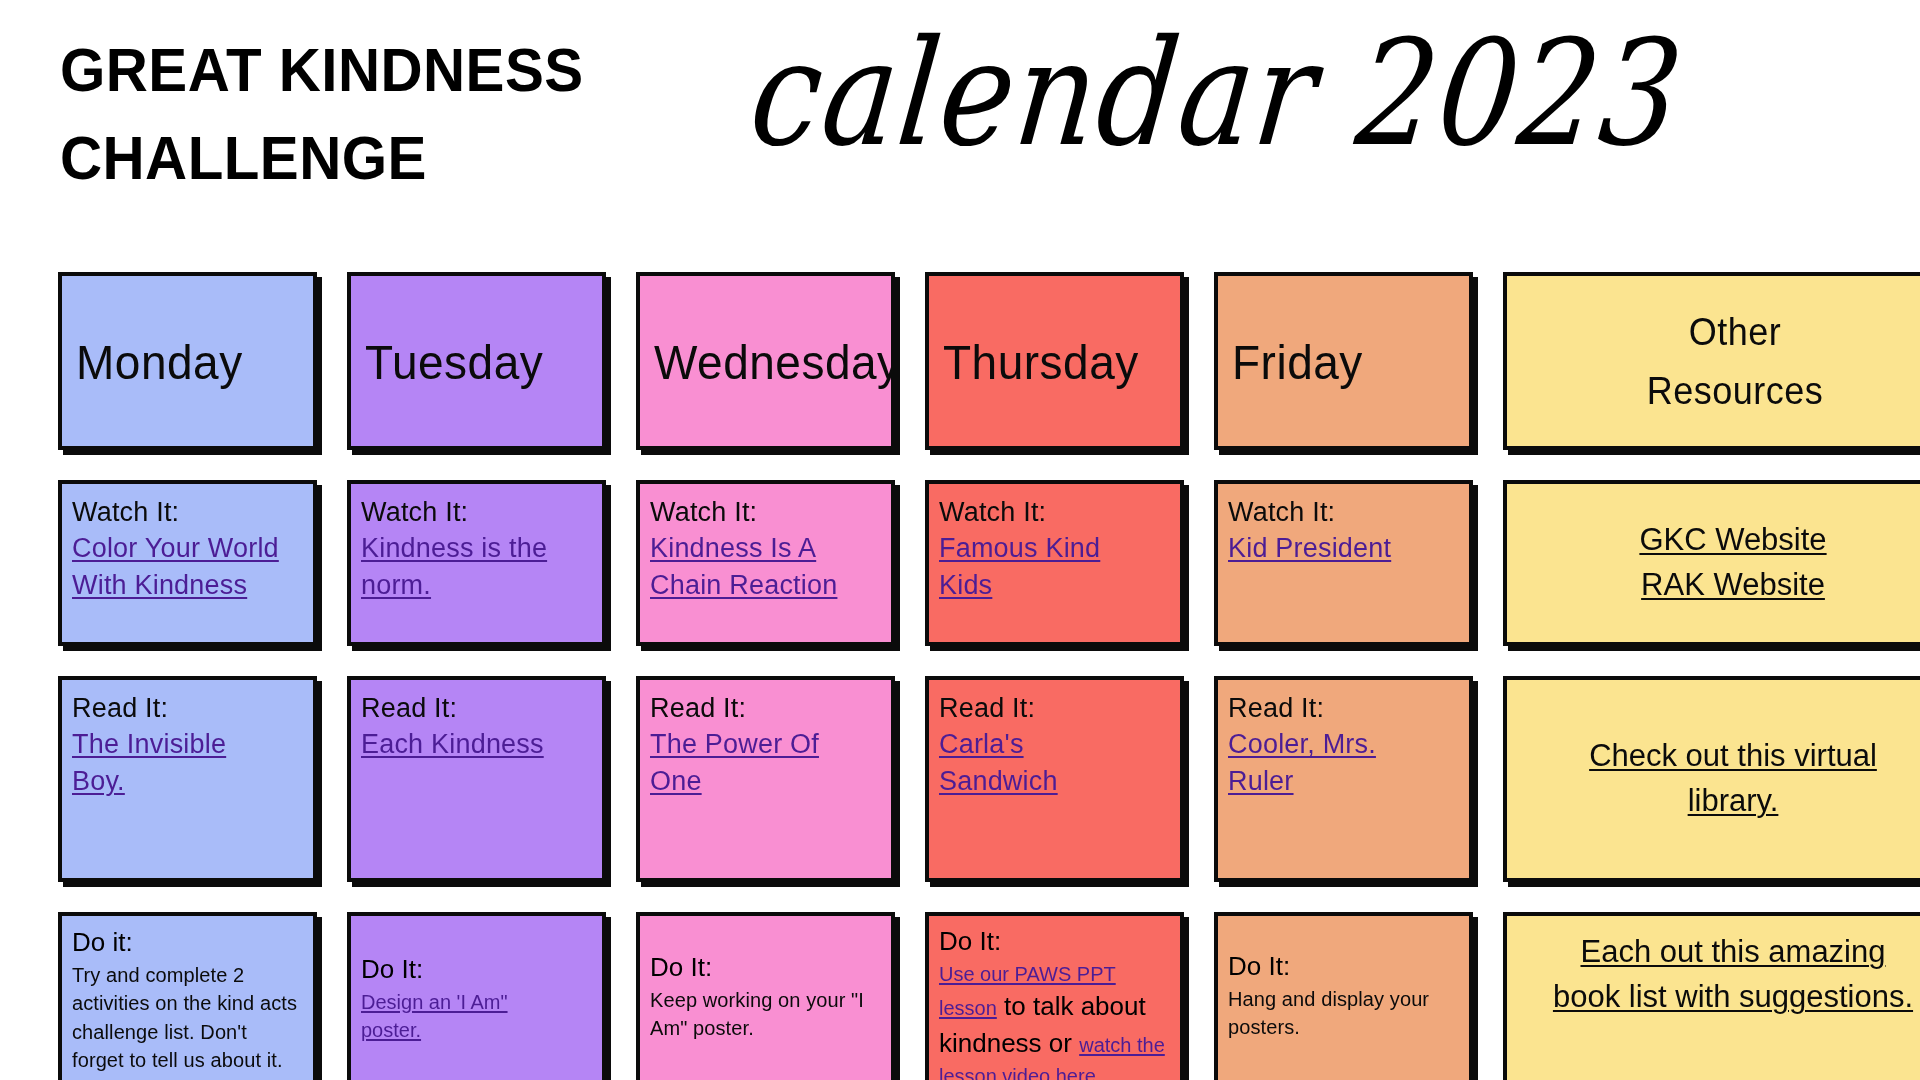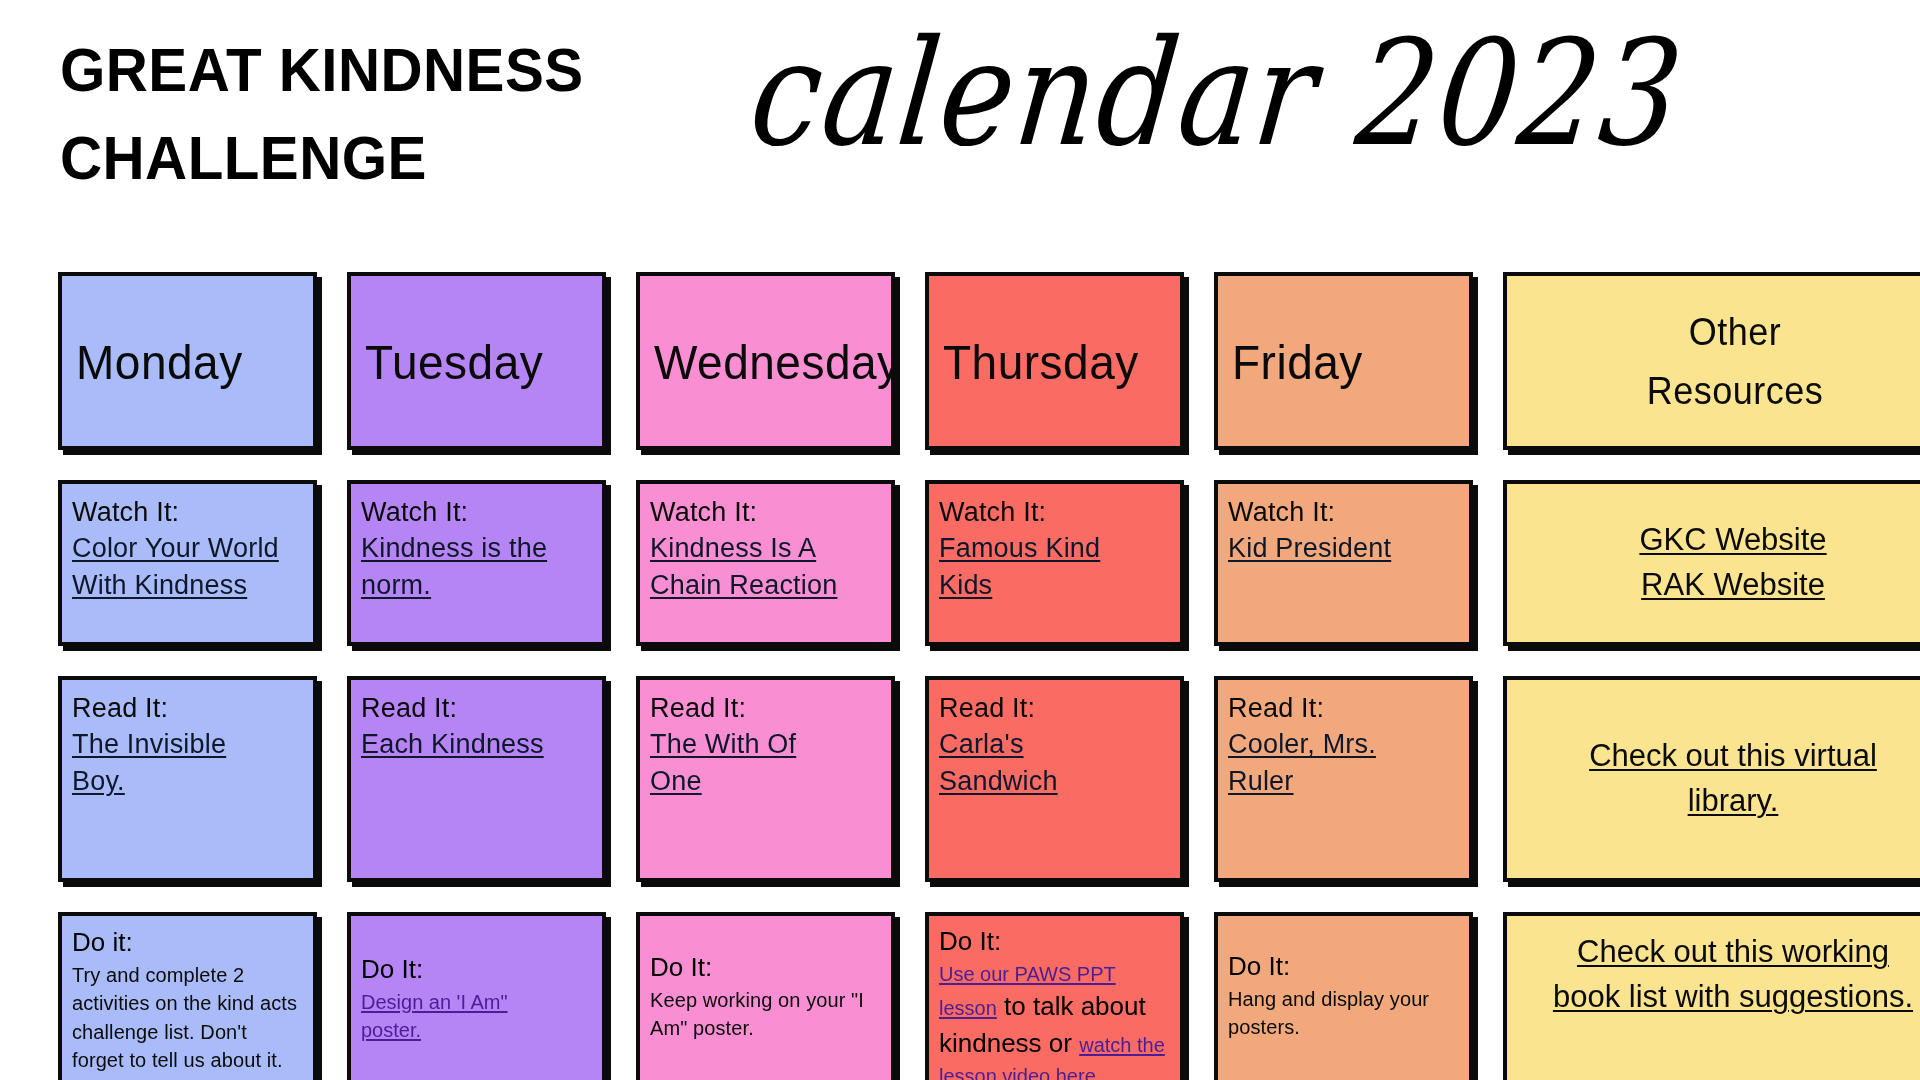--- a/index.html
+++ b/index.html
@@ -127,21 +127,21 @@
     color: #0b0b0b;
     line-height: 1.35;
     letter-spacing: 0.2px;
     white-space: nowrap;
   }
 
   .link {
     font-family: "Liberation Sans", sans-serif;
     font-size: 27px;
     font-weight: 300;
-    color: #0f172a;
+    color: #4c1d95;
     line-height: 1.35;
     letter-spacing: 0.2px;
     text-decoration: underline;
     text-underline-offset: 3px;
     text-decoration-thickness: 2px;
     cursor: pointer;
   }
 
   .body-txt {
     font-family: "Liberation Sans", sans-serif;
@@ -267,21 +267,21 @@
       <span class="lbl">Read It:</span>
       <span class="link">The Invisible</span>
       <span class="link">Boy.</span>
     </div>
     <div class="cell content" style="background:#B585F5">
       <span class="lbl">Read It:</span>
       <span class="link">Each Kindness</span>
     </div>
     <div class="cell content" style="background:#F98FD2">
       <span class="lbl">Read It:</span>
-      <span class="link">The With Of</span>
+      <span class="link">The Power Of</span>
       <span class="link">One</span>
     </div>
     <div class="cell content" style="background:#F96B63">
       <span class="lbl">Read It:</span>
       <span class="link">Carla's</span>
       <span class="link">Sandwich</span>
     </div>
     <div class="cell content" style="background:#F0A87C">
       <span class="lbl">Read It:</span>
       <span class="link">Cooler, Mrs.</span>
@@ -307,18 +307,18 @@
     </div>
     <div class="cell content" style="background:#F96B63; padding-top:7px;">
       <span class="small-lbl">Do It:</span>
       <span class="do-wrap"><span class="small-link">Use our PAWS PPT lesson</span><span class="small-lbl"> to talk about kindness  or </span><span class="small-link">watch the lesson video here.</span></span>
     </div>
     <div class="cell content" style="background:#F0A87C; justify-content:center; padding-bottom:20px;">
       <span class="small-lbl">Do It:</span>
       <span class="body-txt">Hang and display your posters.</span>
     </div>
     <div class="cell res-content" style="background:#FBE490; justify-content:flex-start; padding-top:14px;">
-      <span class="res-link">Check out this working</span>
+      <span class="res-link">Each out this amazing</span>
       <span class="res-link">book list with suggestions.</span>
     </div>
 
   </div>
 </div>
 
 </body></html>

